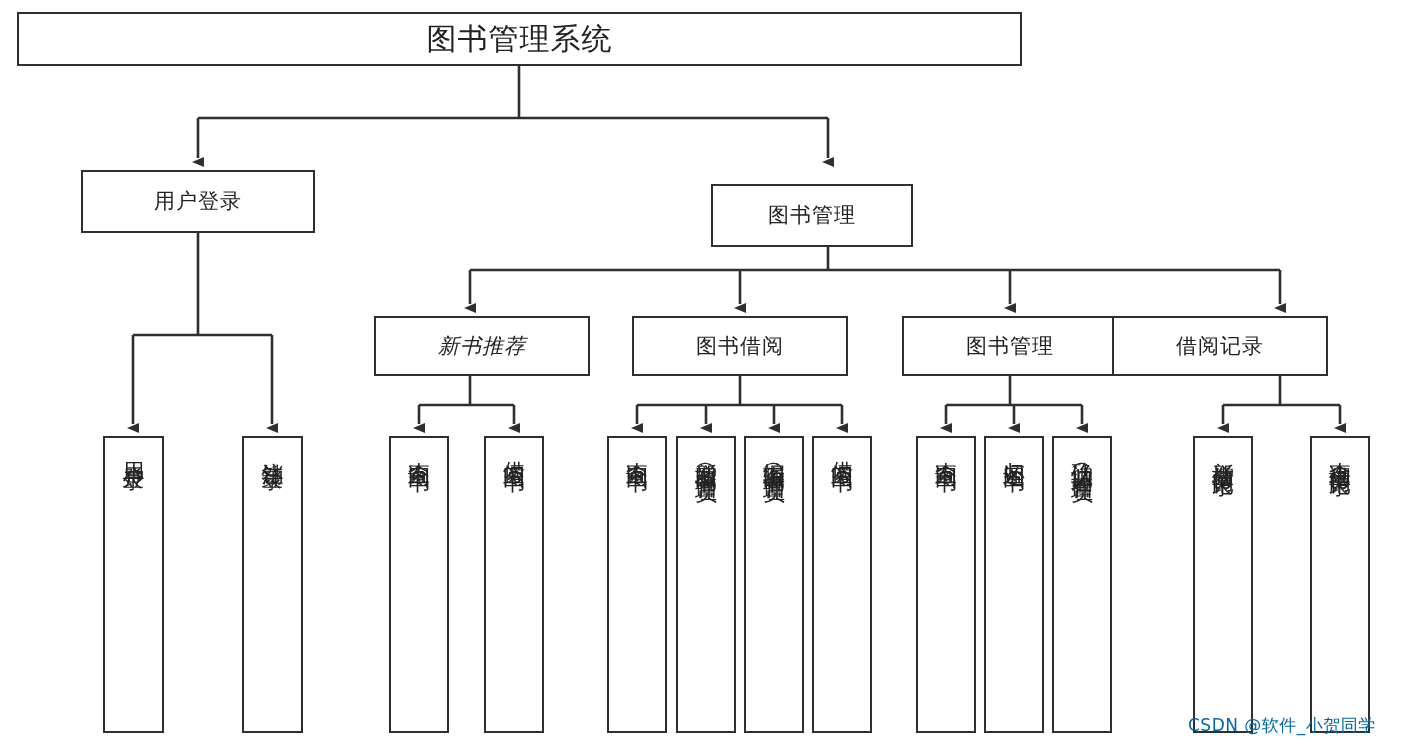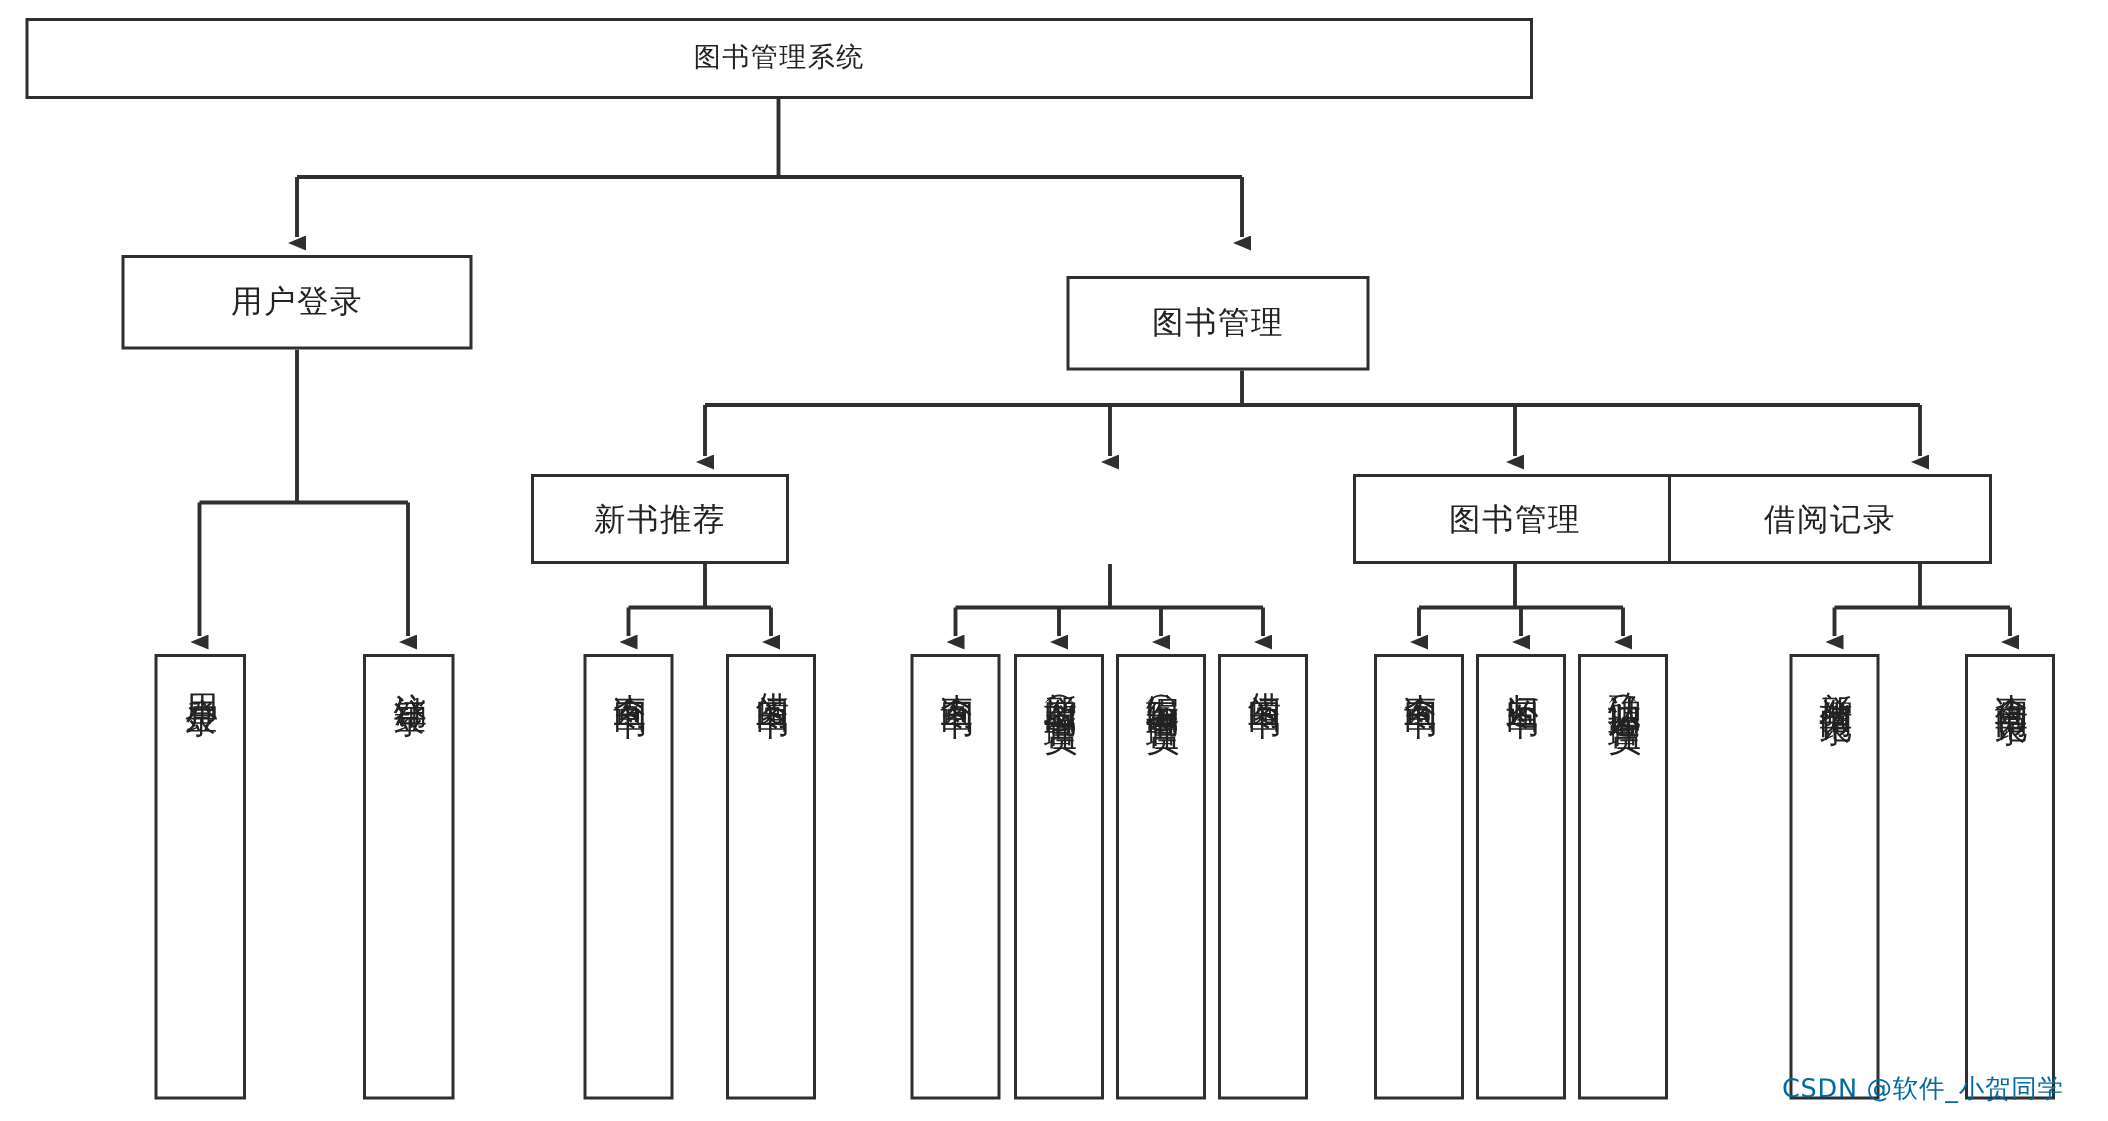--- a/index.html
+++ b/index.html
@@ -17,21 +17,21 @@
     background:#ffffff;
     border:2px solid #2f2f2f;
     display:flex;align-items:center;justify-content:center;
     color:#222222;
     line-height:1.18;
   }
   .node.h{ 
     font-size:21px;
     letter-spacing:1px;
   }
-  .node.root{font-size:18px;}
+  .node.root{font-size:30px;}
   .node.v{ 
     font-size:22px;
     align-items:flex-start;
     padding-top:6px;
   }
   .node.v .vtext{
     writing-mode:vertical-rl;
     text-orientation:upright;
     letter-spacing:3px;
     line-height:1.0;
@@ -107,22 +107,25 @@
     <span>图书管理系统</span>
   </div>
 
   <div class="node h" style="left:81px;top:170px;width:234px;height:63px;">
     <span>用户登录</span>
   </div>
   <div class="node h" style="left:711px;top:184px;width:202px;height:63px;">
     <span>图书管理</span>
   </div>
 
-  <div class="node h" style="left:354px;top:316px;width:172px;height:60px;">
+  <div class="node h" style="left:374px;top:316px;width:216px;height:60px;font-style:italic;">
     <span>新书推荐</span>
+  </div>
+  <div class="node h" style="left:632px;top:316px;width:216px;height:60px;">
+    <span>图书借阅</span>
   </div>
   <div class="node h" style="left:902px;top:316px;width:216px;height:60px;">
     <span>图书管理</span>
   </div>
   <div class="node h" style="left:1112px;top:316px;width:216px;height:60px;">
     <span>借阅记录</span>
   </div>
 
   <div class="node v" style="left:103px;top:436px;width:61px;height:297px;">
     <span class="vtext">用户登录</span>

